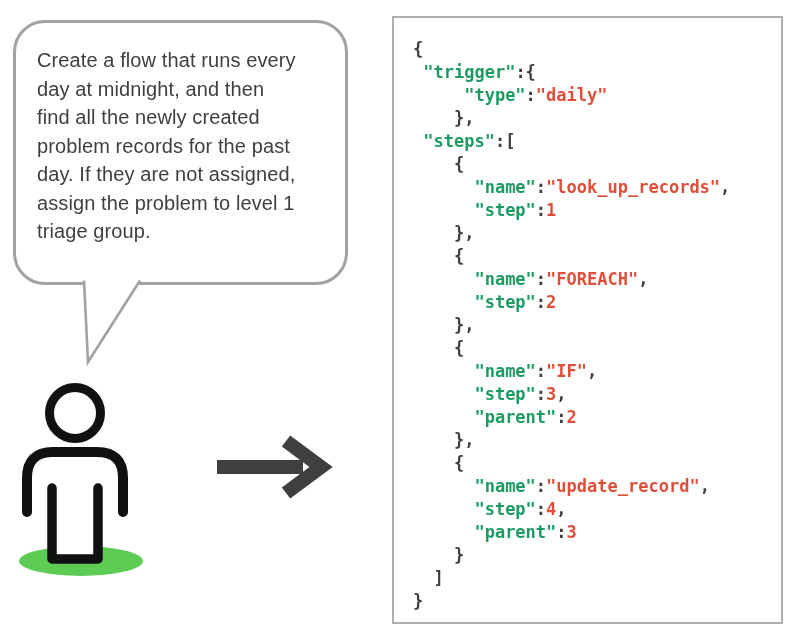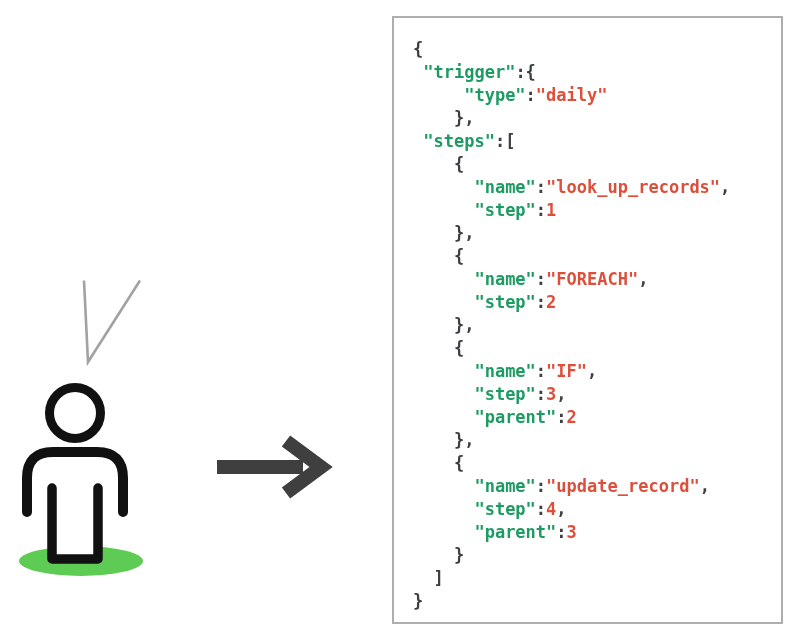--- a/index.html
+++ b/index.html
@@ -33,20 +33,29 @@
   .seg-key{color:var(--key-green);}
   .seg-string{color:var(--value-red);}
   .seg-number{color:var(--value-red);}
   .seg-punct{color:var(--punctuation);}
 </style>
 </head>
 <body>
 
 <div class="stage" data-name="canvas">
 
+  <div class="bubble" data-name="speech-bubble">
+    <p data-name="speech-bubble-text">Create a flow that runs every
+day at midnight, and then
+find all the newly created
+problem records for the past
+day. If they are not assigned,
+assign the problem to level 1
+triage group.</p>
+  </div>
 
   <svg class="art" viewBox="0 0 798 641" data-name="illustration-layer">
 
     <path data-name="speech-bubble-tail" d="M84,280.5 L88,362 L140,280.5"></path>
 
     <g data-name="person-icon">
       <ellipse data-name="person-base" cx="81" cy="561" rx="62" ry="15"></ellipse>
       <path data-name="person-torso" d="M52,488 L52,559 L98,559 L98,488"></path>
       <path data-name="person-shoulders" class="person-stroke" d="M27,512 L27,478 Q27,452 53,452 L97,452 Q123,452 123,478 L123,512"></path>
       <circle data-name="person-head" cx="75" cy="413" r="25.5"></circle>

